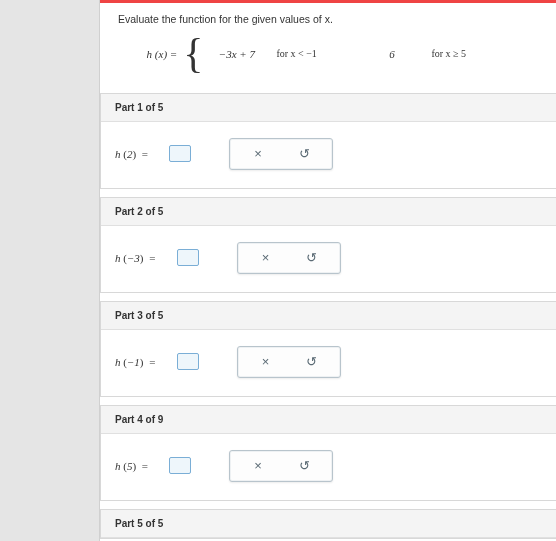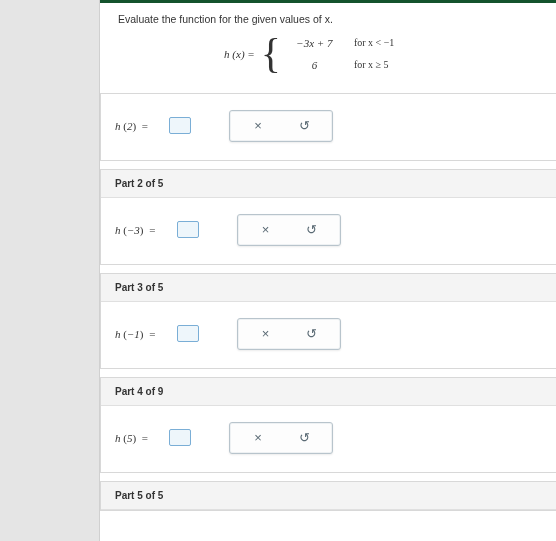--- a/index.html
+++ b/index.html
@@ -17,21 +17,21 @@
     height: 100%;
   }
   .left-gutter {
     width: 100px;
     background: #e5e5e5;
     border-right: 1px solid #d0d0d0;
     flex-shrink: 0;
   }
   .main {
     flex: 1;
-    border-top: 3px solid #14532d;
+    border-top: 3px solid #ef4444;
     background: #fff;
     overflow: hidden;
   }
   .prompt {
     padding: 10px 18px 12px 18px;
     font-size: 10.5px;
   }
   .fn-def {
     display: flex;
     align-items: center;
@@ -42,21 +42,21 @@
     font-size: 11px;
   }
   .fn-left { margin-right: 6px; font-style: italic; }
   .brace {
     font-size: 42px;
     font-weight: 100;
     line-height: 0.9;
     font-style: normal;
     margin-right: 6px;
   }
-  .pieces { display: flex; flex-direction: column; gap: 10px; }
+  .pieces { display: flex; flex-direction: row; gap: 10px; }
   .piece-row { display: flex; align-items: center; }
   .piece-expr { width: 55px; text-align: center; }
   .piece-cond { width: 90px; padding-left: 12px; font-style: normal; font-size: 10px;}
   .piece-cond .var { }
   .sup { font-size: 8px; vertical-align: super; font-style: normal;}
 
   .parts { padding: 0 0 0 0; }
   .part {
     border: 1px solid #d8d8d8;
     border-right: none;
@@ -141,20 +141,21 @@
           <div class="piece-row">
             <span class="piece-expr">6</span>
             <span class="piece-cond"><span>for </span><span class="var">x ≥ 5</span></span>
           </div>
         </div>
       </div>
     </div>
 
     <div class="parts" id="parts-container">
         <div class="part">
+          <div class="part-header">Part 1 of 5</div>
           <div class="part-body">
             <span class="hcall"><span>h</span><span class="paren"> (</span><span>2</span><span class="paren">)</span><span class="eq"> =</span></span>
             <div class="answer-box"></div>
             <div class="toolbar">
               <span class="tb-btn">×</span>
               <span class="tb-btn">
                 <span class="reset-icon">↻</span>
               </span>
             </div>
           </div>

